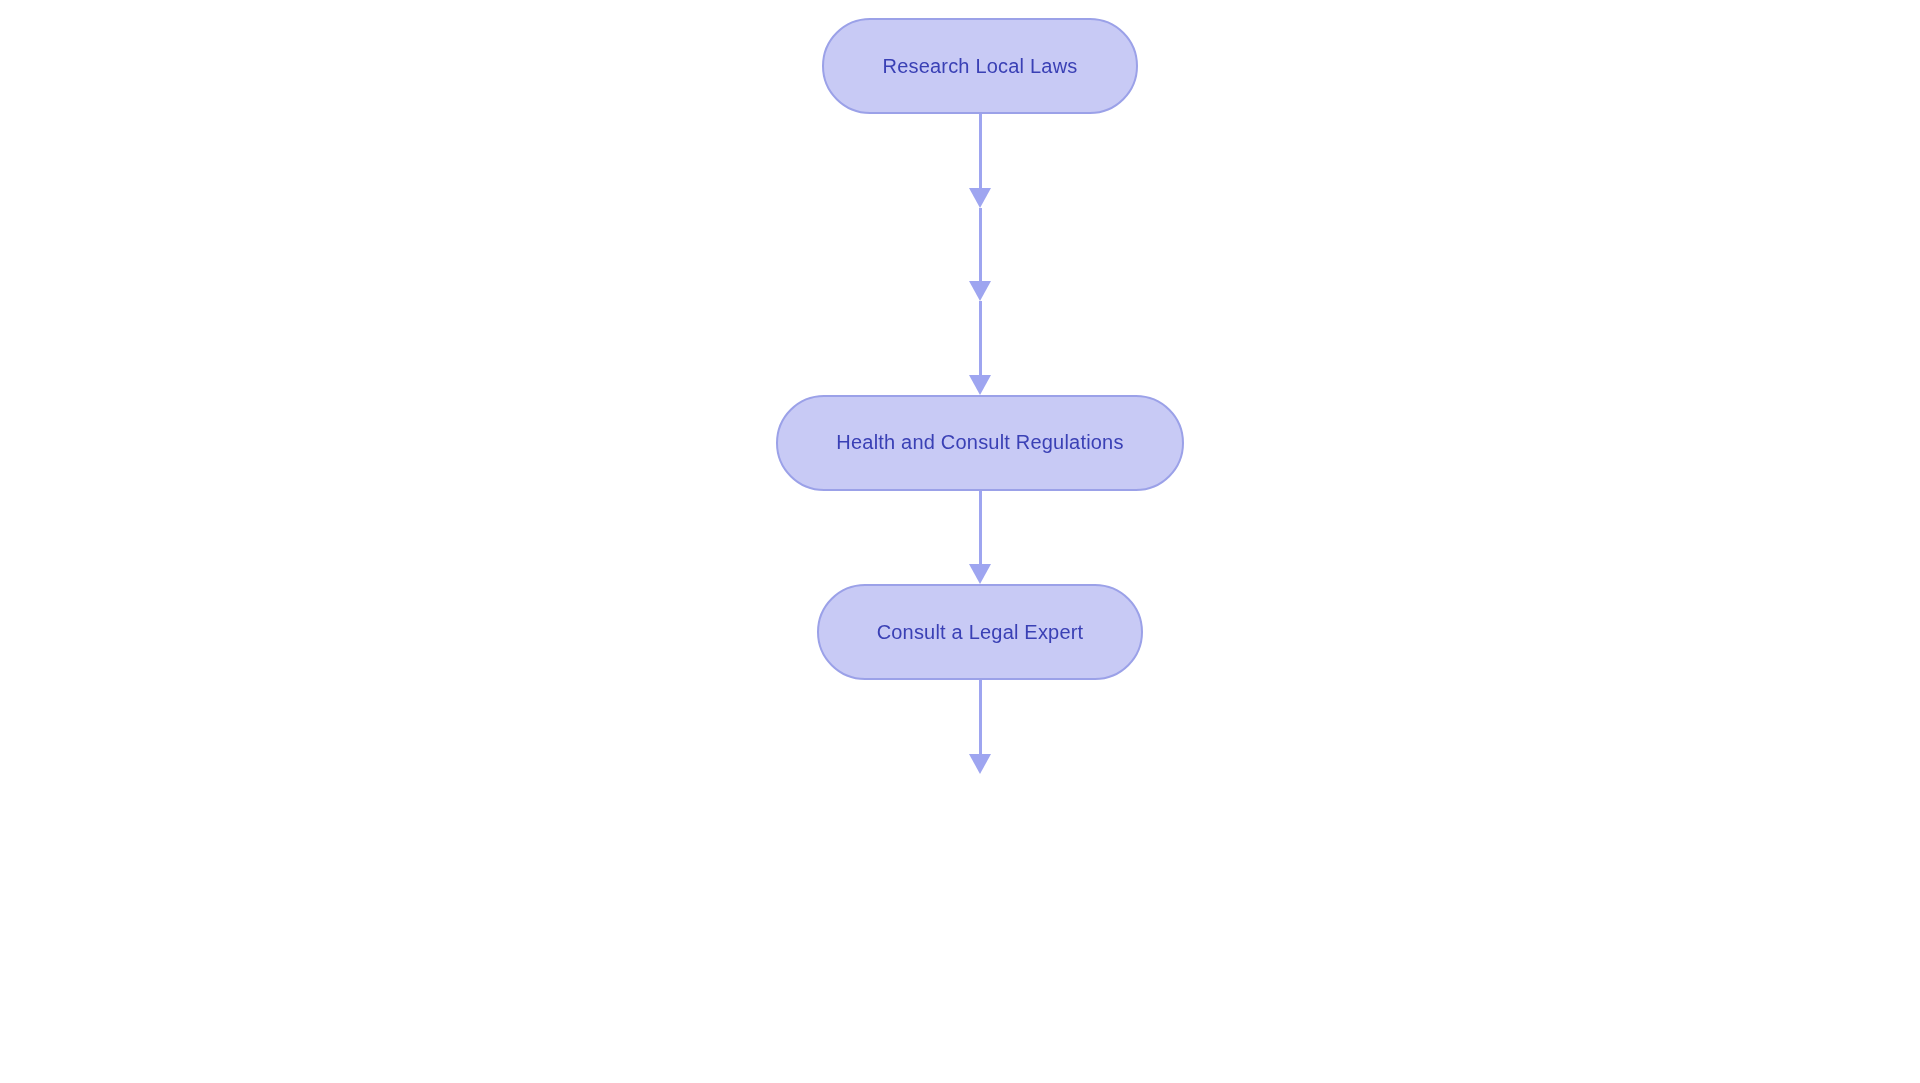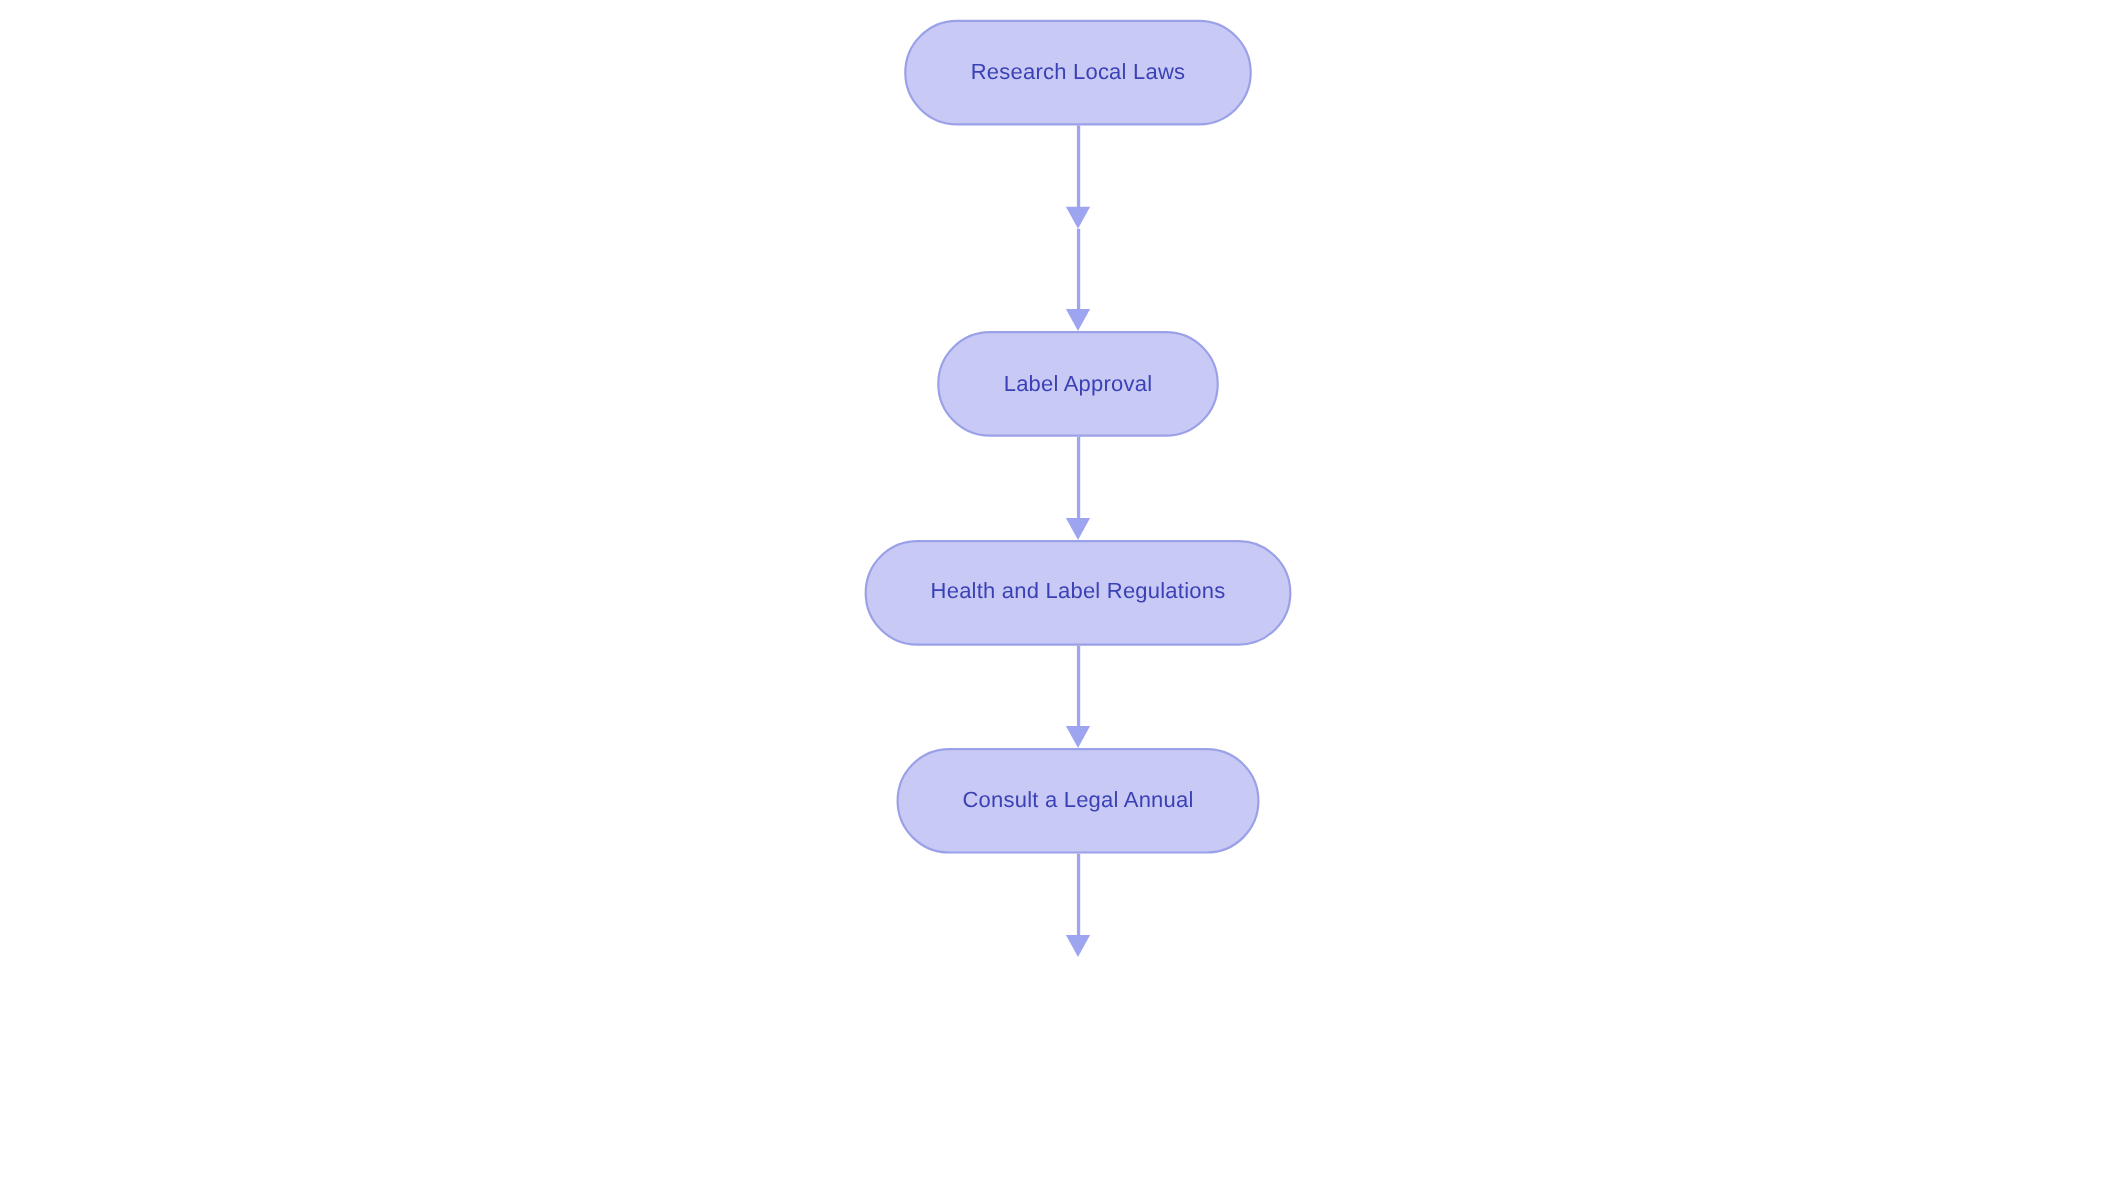--- a/index.html
+++ b/index.html
@@ -89,40 +89,37 @@
     <div class="arrow-shaft"></div>
     <div class="arrow-head"></div>
   </div>
 
 
   <div class="arrow">
     <div class="arrow-shaft"></div>
     <div class="arrow-head"></div>
   </div>
 
+
+  <div class="arrow">
+    <div class="arrow-shaft"></div>
+    <div class="arrow-head"></div>
+  </div>
+
   <div class="node">
-    <span class="node-label">Label Approval</span>
+    <span class="node-label">Health and Consult Regulations</span>
   </div>
 
   <div class="arrow">
     <div class="arrow-shaft"></div>
     <div class="arrow-head"></div>
   </div>
 
   <div class="node">
-    <span class="node-label">Health and Label Regulations</span>
-  </div>
-
-  <div class="arrow">
-    <div class="arrow-shaft"></div>
-    <div class="arrow-head"></div>
-  </div>
-
-  <div class="node">
-    <span class="node-label">Consult a Legal Annual</span>
+    <span class="node-label">Consult a Legal Expert</span>
   </div>
 
   <div class="arrow">
     <div class="arrow-shaft"></div>
     <div class="arrow-head"></div>
   </div>
 
 </div>
 </div>
 

